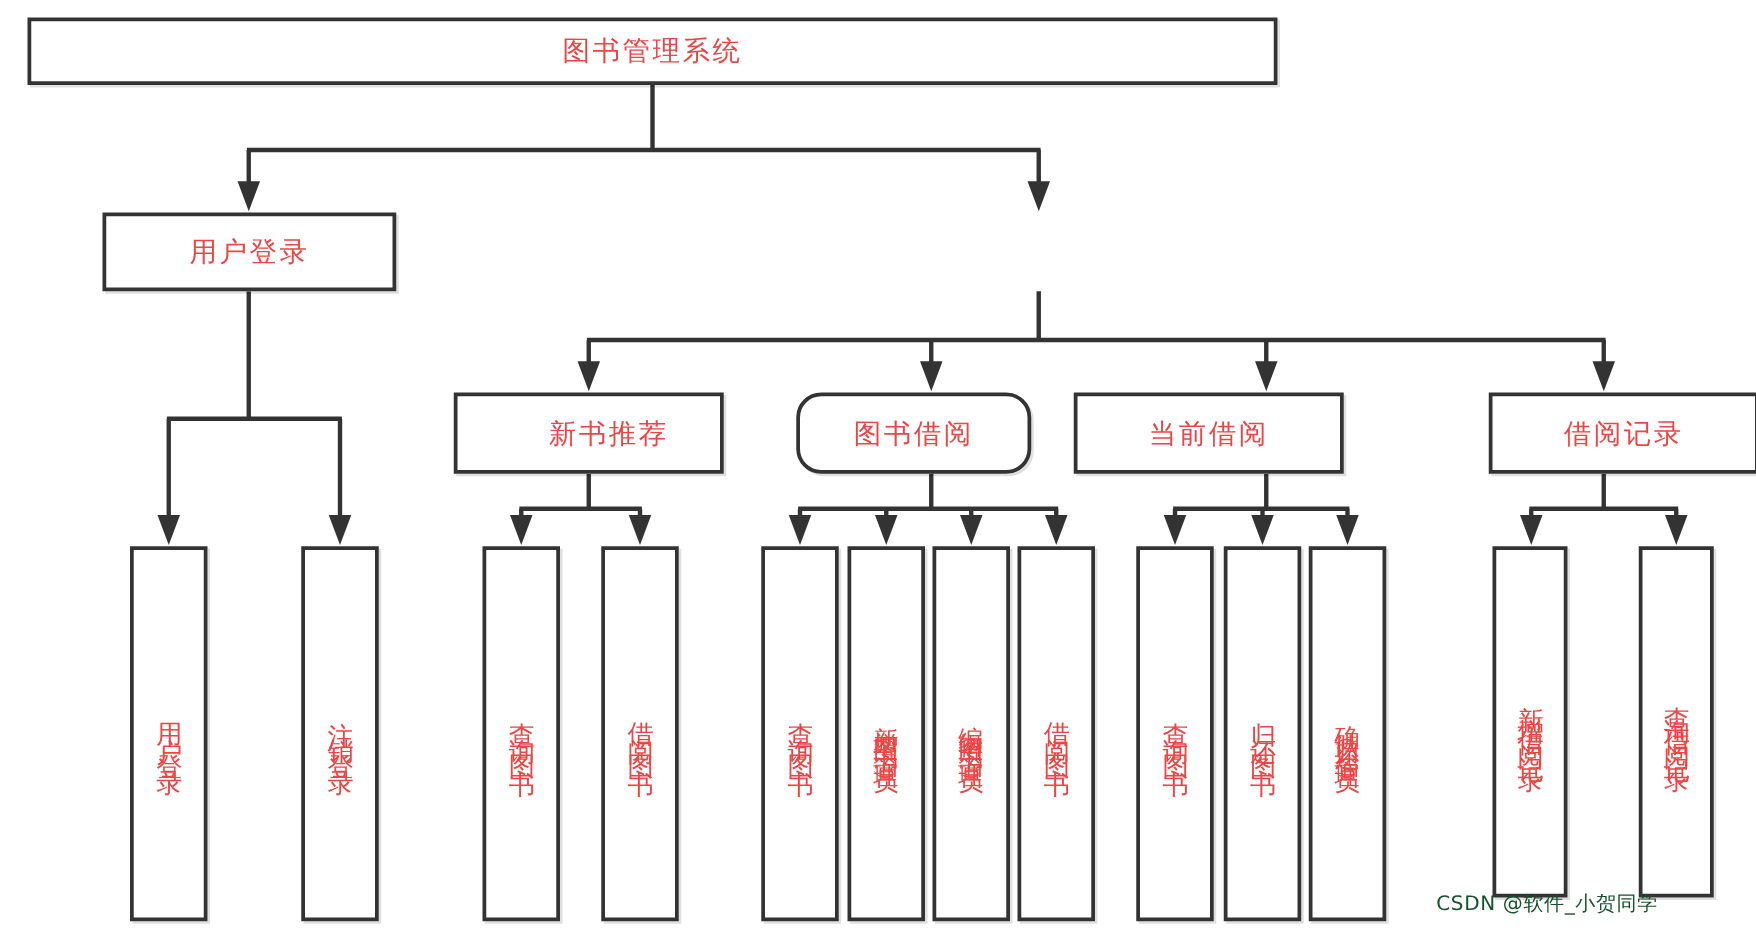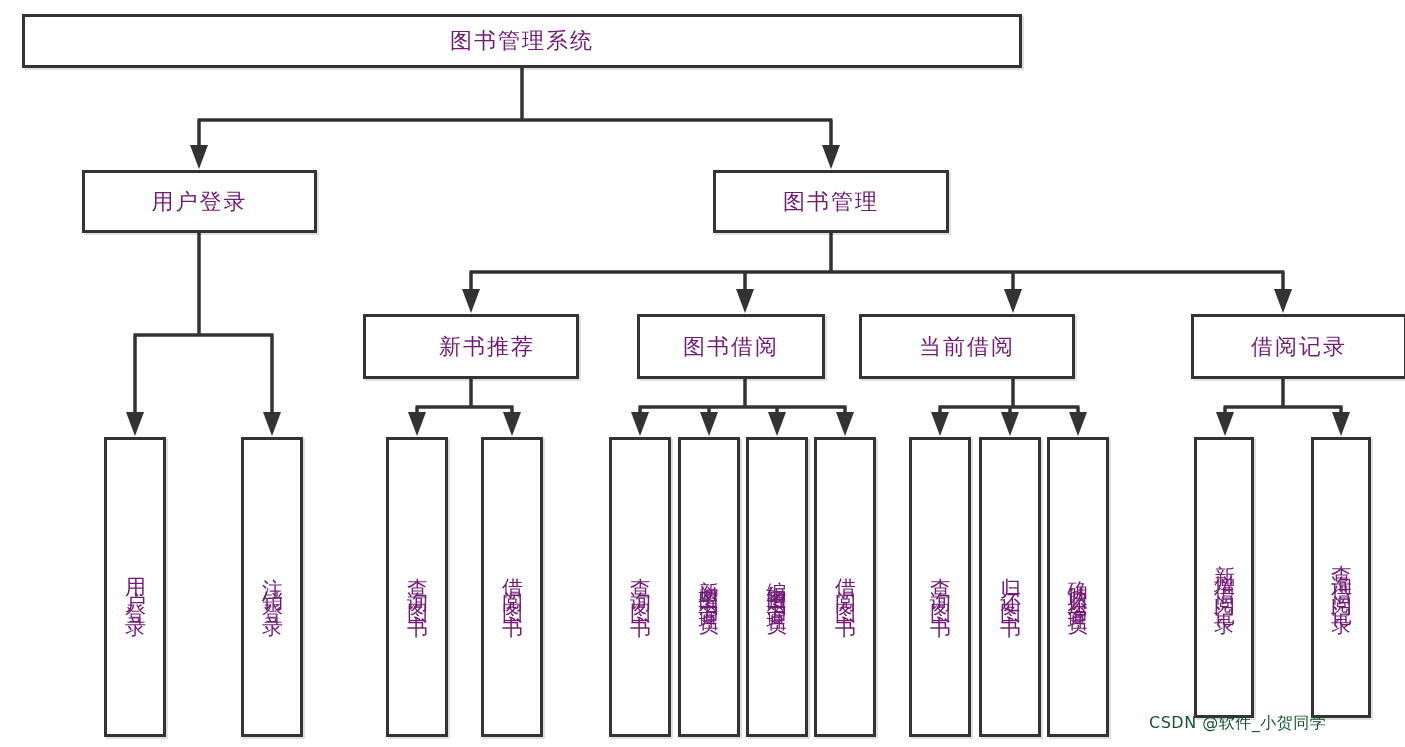--- a/index.html
+++ b/index.html
@@ -9,21 +9,21 @@
     background:#ffffff;
     font-family:"DejaVu Sans","Liberation Sans",sans-serif;
     overflow:hidden;
   }
   .connectors{position:absolute;left:0;top:0;z-index:1;}
   .node{
     position:absolute;
     box-sizing:border-box;
     background:#ffffff;
     border:3px solid #333333;
-    color:#701a75;
+    color:#ef4444;
     display:flex;align-items:center;justify-content:center;
     font-size:22px;letter-spacing:2px;
     z-index:2;
     box-shadow:2px 2px 0 rgba(0,0,0,0.12);
     text-align:center;
   }
   .leaf{
     writing-mode:vertical-lr;
     text-orientation:mixed;
     font-size:21px;
@@ -77,24 +77,23 @@
       <polygon points="1001,412 1019,412 1010,436"></polygon>
       <polygon points="1069,412 1087,412 1078,436"></polygon>
       <polygon points="1216,412 1234,412 1225,436"></polygon>
       <polygon points="1332,412 1350,412 1341,436"></polygon>
     </g>
   </svg>
 
   <div class="node" style="left:22px;top:14px;width:1000px;height:54px;">图书管理系统</div>
 
   <div class="node" style="left:82px;top:170px;width:235px;height:63px;">用户登录</div>
-  <div class="node" style="left:713px;top:170px;width:236px;height:63px;">图书管理</div>
 
   <div class="node" style="left:363px;top:314px;width:216px;height:65px;padding-left:32px;">新书推荐</div>
-  <div class="node" style="left:637px;top:314px;width:188px;height:65px;">图书借阅</div>
+  <div class="node" style="left:637px;top:314px;width:188px;height:65px;border-radius:20px;">图书借阅</div>
   <div class="node" style="left:859px;top:314px;width:216px;height:65px;">当前借阅</div>
   <div class="node" style="left:1175px;top:314px;width:216px;height:65px;margin-left:16px;">借阅记录</div>
 
   <div class="node leaf ls4" style="left:104px;">用户登录</div>
   <div class="node leaf ls4" style="left:241px;">注销登录</div>
 
   <div class="node leaf ls4" style="left:386px;">查询图书</div>
   <div class="node leaf ls4" style="left:481px;">借阅图书</div>
 
   <div class="node leaf ls4" style="left:609px;">查询图书</div>

